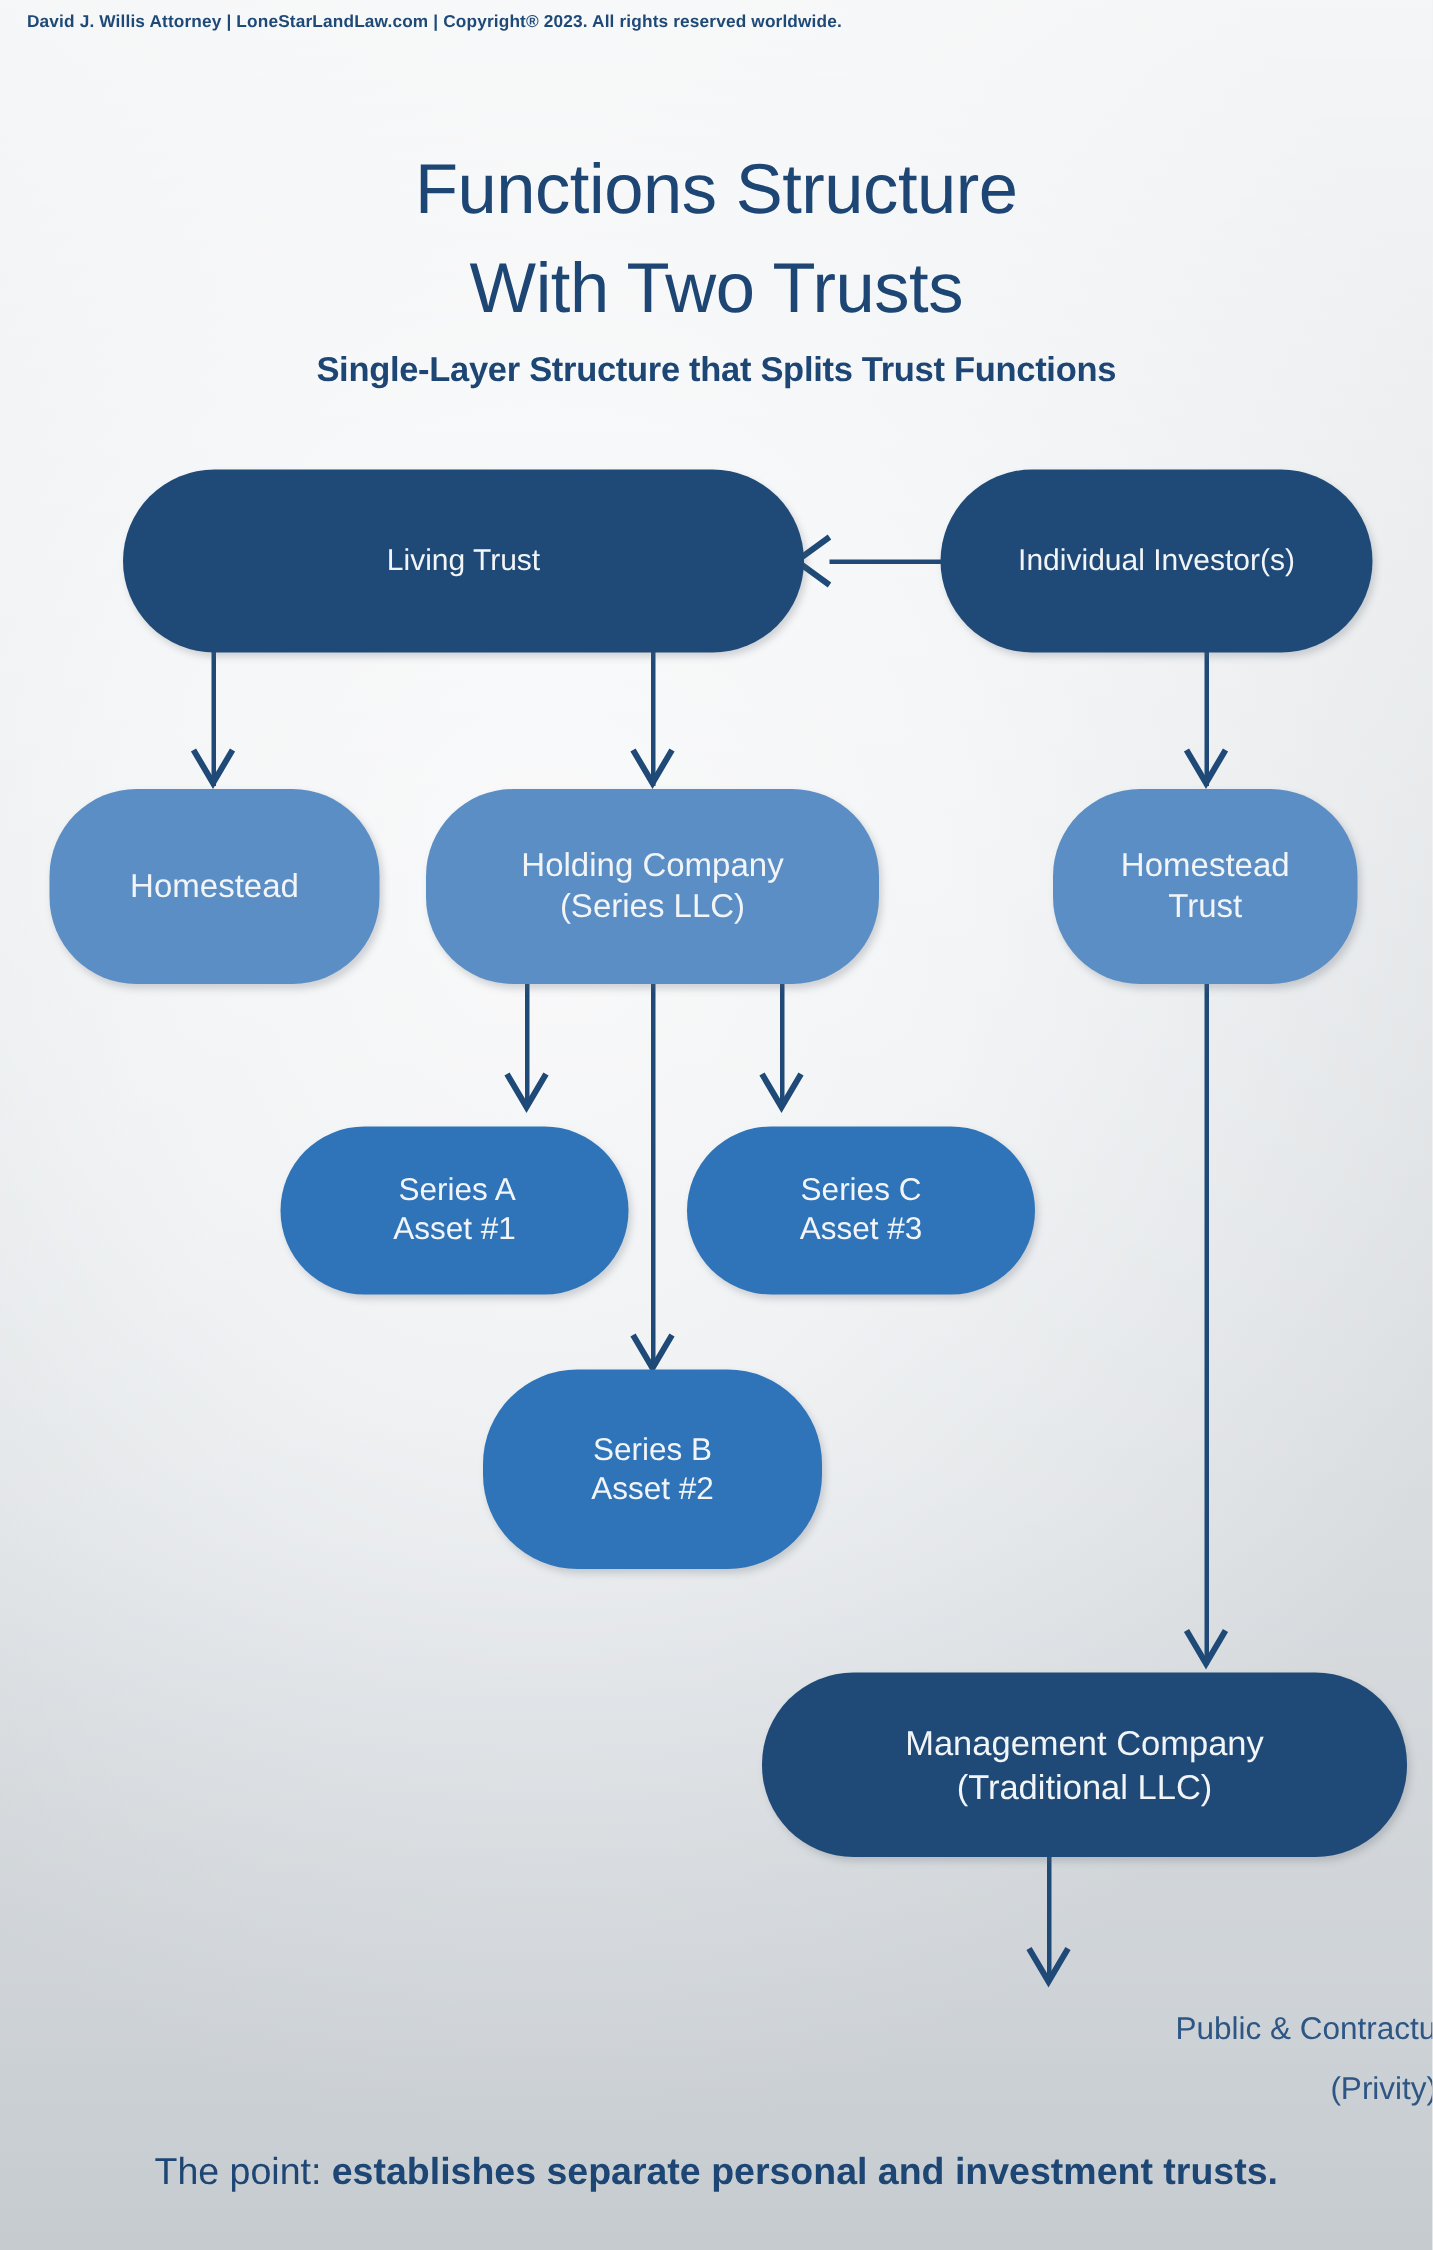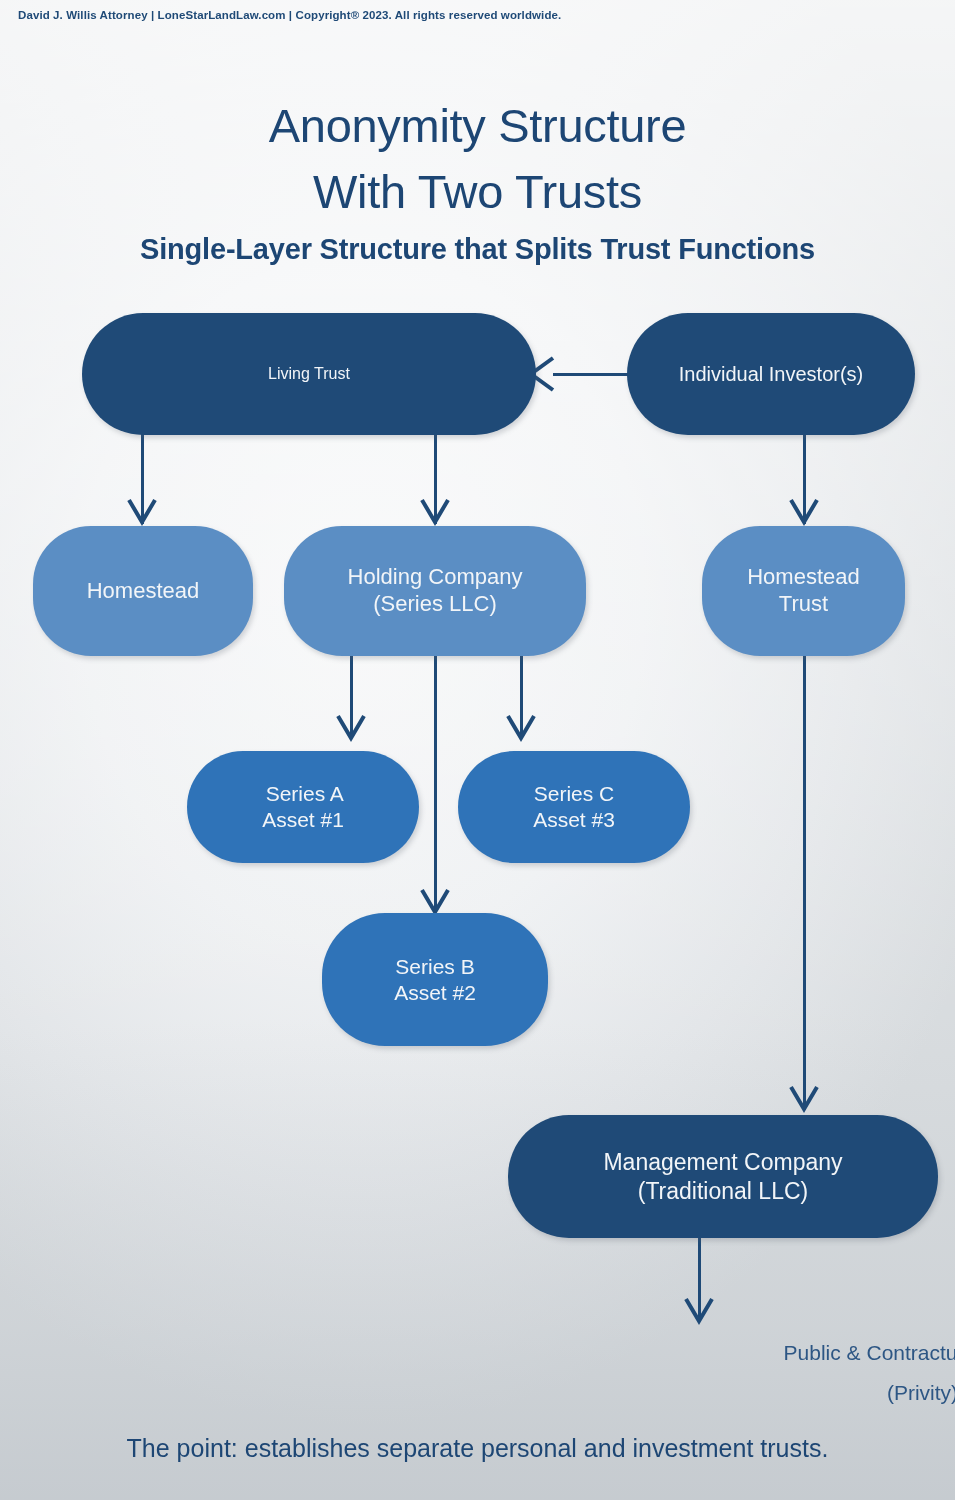--- a/index.html
+++ b/index.html
@@ -53,21 +53,21 @@
   }
   .title-l1 { top: 98px; font-size: 47px; letter-spacing: -0.3px; }
   .title-l2 { top: 164px; font-size: 47px; letter-spacing: -0.3px; }
   .subtitle {
     position: absolute;
     left: 0;
     width: 955px;
     top: 233px;
     text-align: center;
     color: #1d4674;
-    font-size: 29px;
+    font-size: 23px;
     font-weight: bold;
     letter-spacing: -0.2px;
   }
 
   
   .node {
     position: absolute;
     display: flex;
     align-items: center;
     justify-content: center;
@@ -110,30 +110,30 @@
   .tagline {
     position: absolute;
     left: 0;
     width: 955px;
     top: 1434px;
     text-align: center;
     color: #1d4674;
     font-size: 25px;
   }
   .tagline .lead { font-weight: normal; }
-  .tagline .emph { font-weight: normal; margin-top: 24px; }
+  .tagline .emph { font-weight: bold; margin-top: 24px; }
 </style>
 </head>
 <body>
 
 <div id="page">
 
   <div class="credit">David J. Willis Attorney  |  LoneStarLandLaw.com  |  Copyright® 2023. All rights reserved worldwide.</div>
 
-  <div class="title title-l1">Anonymity Structure</div>
+  <div class="title title-l1">Functions Structure</div>
   <div class="title title-l2">With Two Trusts</div>
   <div class="subtitle">Single-Layer Structure that Splits Trust Functions</div>
 
   <div class="hline" style="left:553px; top:373px; width:80px;"></div>
   <svg style="position:absolute; left:527px; top:356px;" width="34" height="36">
     <polyline points="26,2 4,18 26,34" fill="none" stroke="#1f4a77" stroke-width="4"></polyline>
   </svg>
 
   <div class="vline" style="left:141px; top:434px; height:90px;"></div>
   <svg style="position:absolute; left:126px; top:495px;" width="32" height="34">
@@ -168,21 +168,21 @@
   <div class="vline" style="left:803px; top:645px; height:465px;"></div>
   <svg style="position:absolute; left:788px; top:1082px;" width="32" height="34">
     <polyline points="3,5 16,27 29,5" fill="none" stroke="#1f4a77" stroke-width="4"></polyline>
   </svg>
 
   <div class="vline" style="left:698px; top:1238px; height:82px;"></div>
   <svg style="position:absolute; left:683px; top:1294px;" width="32" height="34">
     <polyline points="3,5 16,27 29,5" fill="none" stroke="#1f4a77" stroke-width="4"></polyline>
   </svg>
 
-  <div class="node node-dark" style="left:82px; top:313px; width:454px; height:122px; border-radius:61px; font-size:16px;">
+  <div class="node node-dark" style="left:82px; top:313px; width:454px; height:122px; border-radius:61px; font-size:20px;">
     <span>Living Trust</span>
   </div>
 
   <div class="node node-dark" style="left:627px; top:313px; width:288px; height:122px; border-radius:61px; font-size:20px;">
     <span>Individual Investor(s)</span>
   </div>
 
   <div class="node node-light" style="left:33px; top:526px; width:220px; height:130px; border-radius:58px; font-size:22px;">
     <span>Homestead</span>
   </div>

